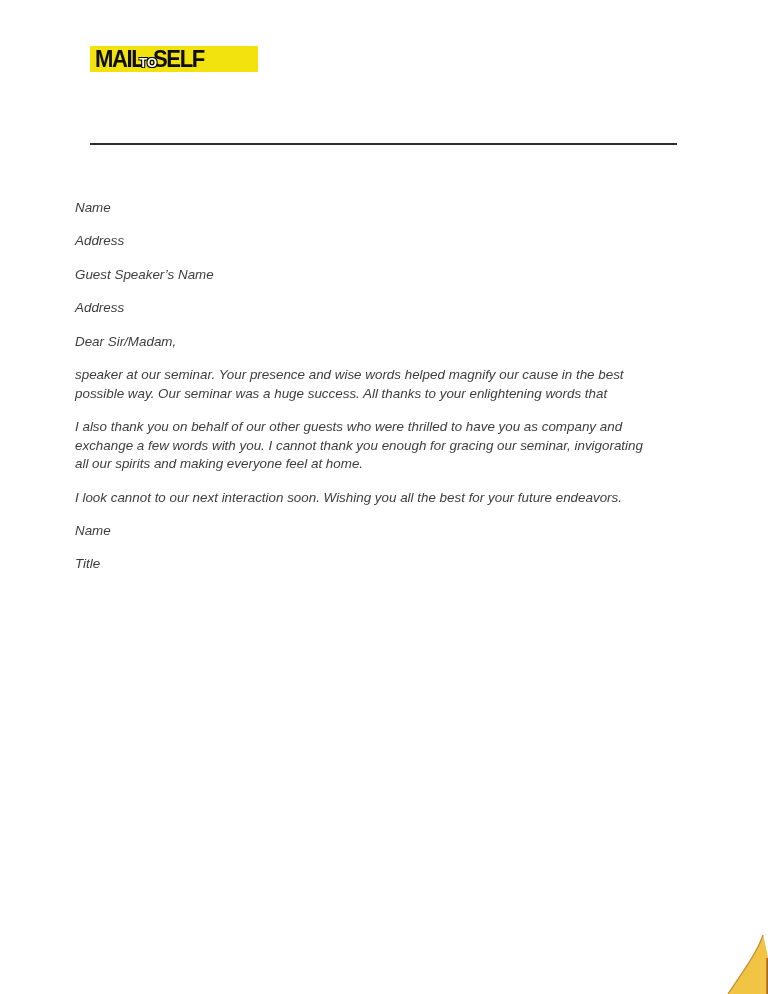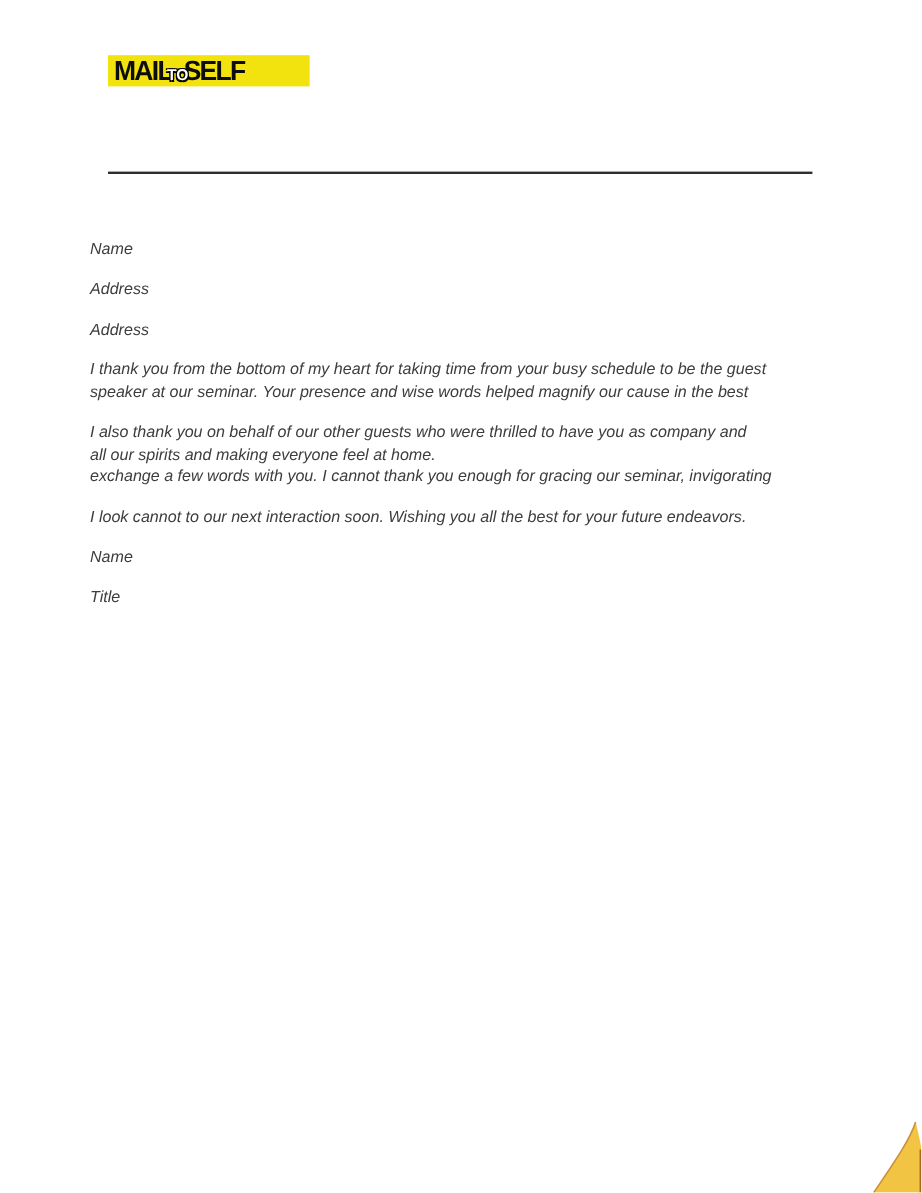--- a/index.html
+++ b/index.html
@@ -57,32 +57,34 @@
     <span class="word">MAIL</span>
     <span class="to">TO</span>
     <span class="word">SELF</span>
   </div>
 
   <div class="rule"></div>
 
   <div class="letter">
     <div class="blk">Name</div>
     <div class="blk">Address</div>
+    <div class="blk">Guest Speaker’s Name</div>
     <div class="blk">Address</div>
 
+    <div class="blk">Dear Sir/Madam,</div>
 
     <div class="blk">
-      <div class="line">I thank you from the bottom of my heart for taking time from your busy schedule to be the guest</div>
       <div class="line">speaker at our seminar. Your presence and wise words helped magnify our cause in the best</div>
+      <div class="line">possible way. Our seminar was a huge success. All thanks to your enlightening words that</div>
     </div>
 
     <div class="blk">
       <div class="line">I also thank you on behalf of our other guests who were thrilled to have you as company and</div>
+      <div class="line">exchange a few words with you. I cannot thank you enough for gracing our seminar, invigorating</div>
       <div class="line">all our spirits and making everyone feel at home.</div>
-      <div class="line">exchange a few words with you. I cannot thank you enough for gracing our seminar, invigorating</div>
     </div>
 
     <div class="blk">
       <div class="line">I look cannot to our next interaction soon. Wishing you all the best for your future endeavors.</div>
     </div>
 
     <div class="blk">Name</div>
     <div class="blk">Title</div>
   </div>
 

